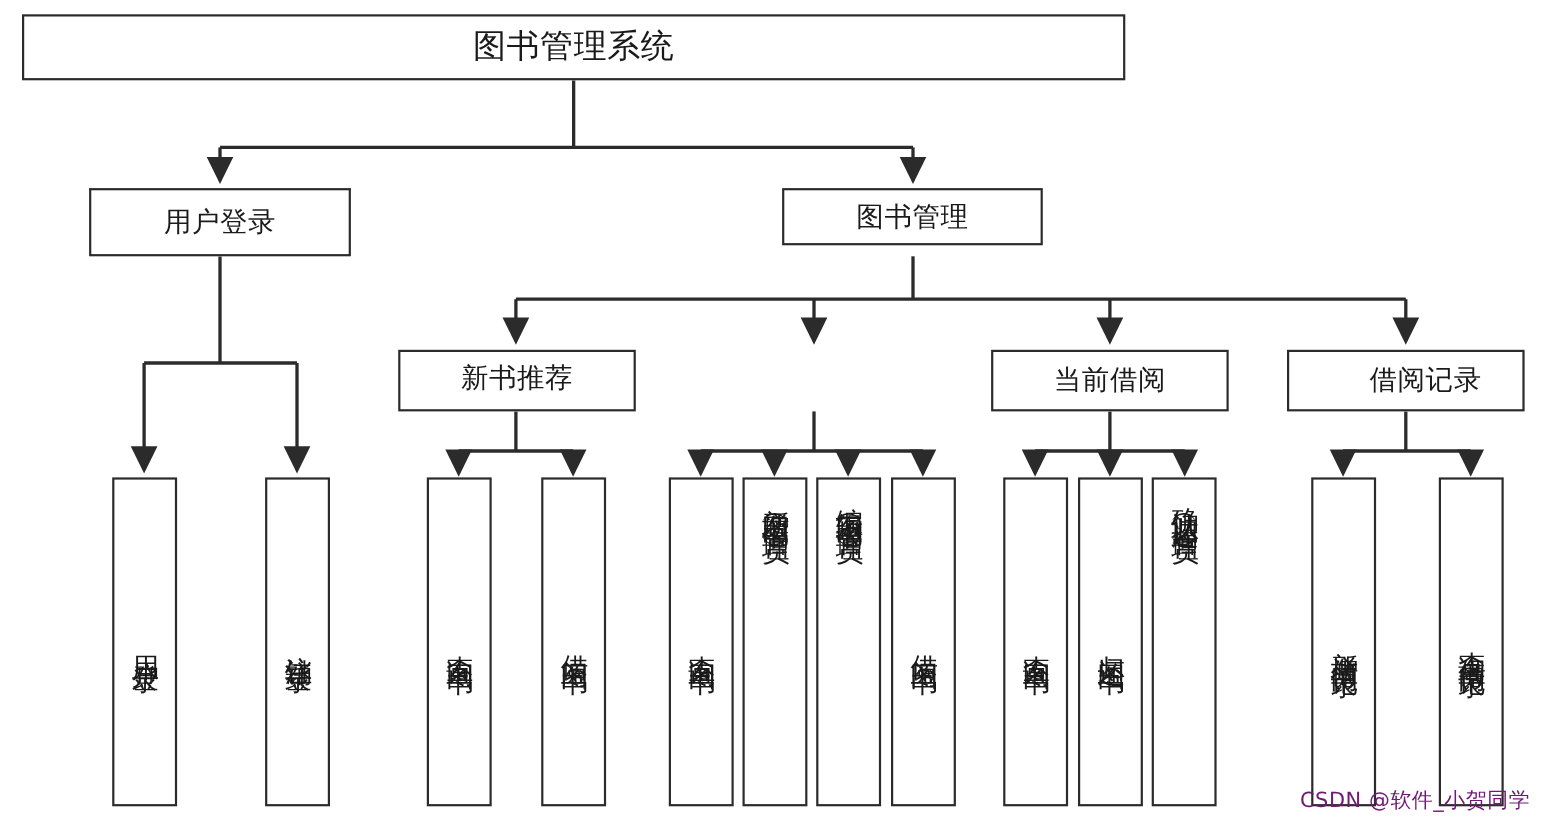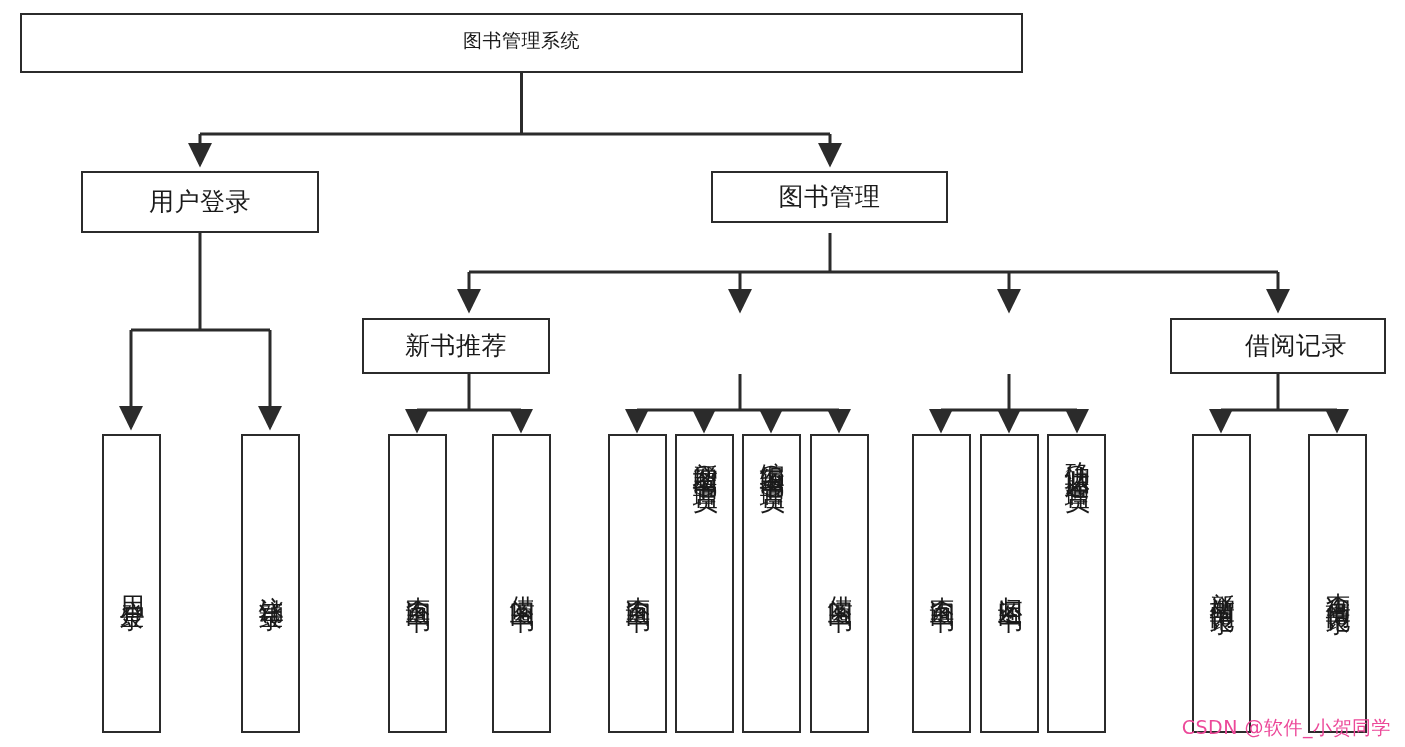--- a/index.html
+++ b/index.html
@@ -42,22 +42,21 @@
     text-align: center;
     line-height: 1.04;
     white-space: nowrap;
   }
   
   .node.horiz .node-label {
     font-size: 25px;
     letter-spacing: 0.5px;
   }
   .node.root .node-label {
-    font-size: 19px;
-    font-family: Liberation Mono, monospace;
+    font-size: 30px;
   }
   
   .node.vert {
     align-items: flex-start;
     justify-content: center;
     padding-top: 6px;
   }
   .node.vert .node-label {
     writing-mode: vertical-rl;
     text-orientation: upright;
@@ -68,21 +67,21 @@
   }
   .node.vert.centered {
     align-items: center;
     padding-top: 0;
   }
   #watermark {
     position: absolute;
     right: 14px;
     bottom: 6px;
     font-size: 19px;
-    color: #ec4899;
+    color: #701a75;
     letter-spacing: 0.5px;
     z-index: 5;
     white-space: nowrap;
   }
 </style>
 </head>
 <body>
 
 <div id="diagram-canvas">
 
@@ -142,25 +141,28 @@
   </div>
 
   <div class="node horiz" style="left:81px; top:171px; width:238px; height:62px;">
     <span class="node-label">用户登录</span>
   </div>
 
   <div class="node horiz" style="left:711px; top:171px; width:237px; height:52px;">
     <span class="node-label">图书管理</span>
   </div>
 
-  <div class="node horiz" style="left:362px; top:318px; width:188px; height:56px;">
+  <div class="node horiz" style="left:362px; top:318px; width:216px; height:56px;font-family:Liberation Mono, monospace;">
     <span class="node-label">新书推荐</span>
   </div>
 
 
+  <div class="node horiz" style="left:901px; top:318px; width:216px; height:56px;">
+    <span class="node-label">当前借阅</span>
+  </div>
 
   <div class="node horiz" style="left:1170px; top:318px; width:216px; height:56px;padding-left:36px;">
     <span class="node-label">借阅记录</span>
   </div>
 
   <div class="node vert centered" style="left:102px; top:434px; width:59px; height:299px;">
     <span class="node-label">用户登录</span>
   </div>
 
   <div class="node vert centered" style="left:241px; top:434px; width:59px; height:299px;">

